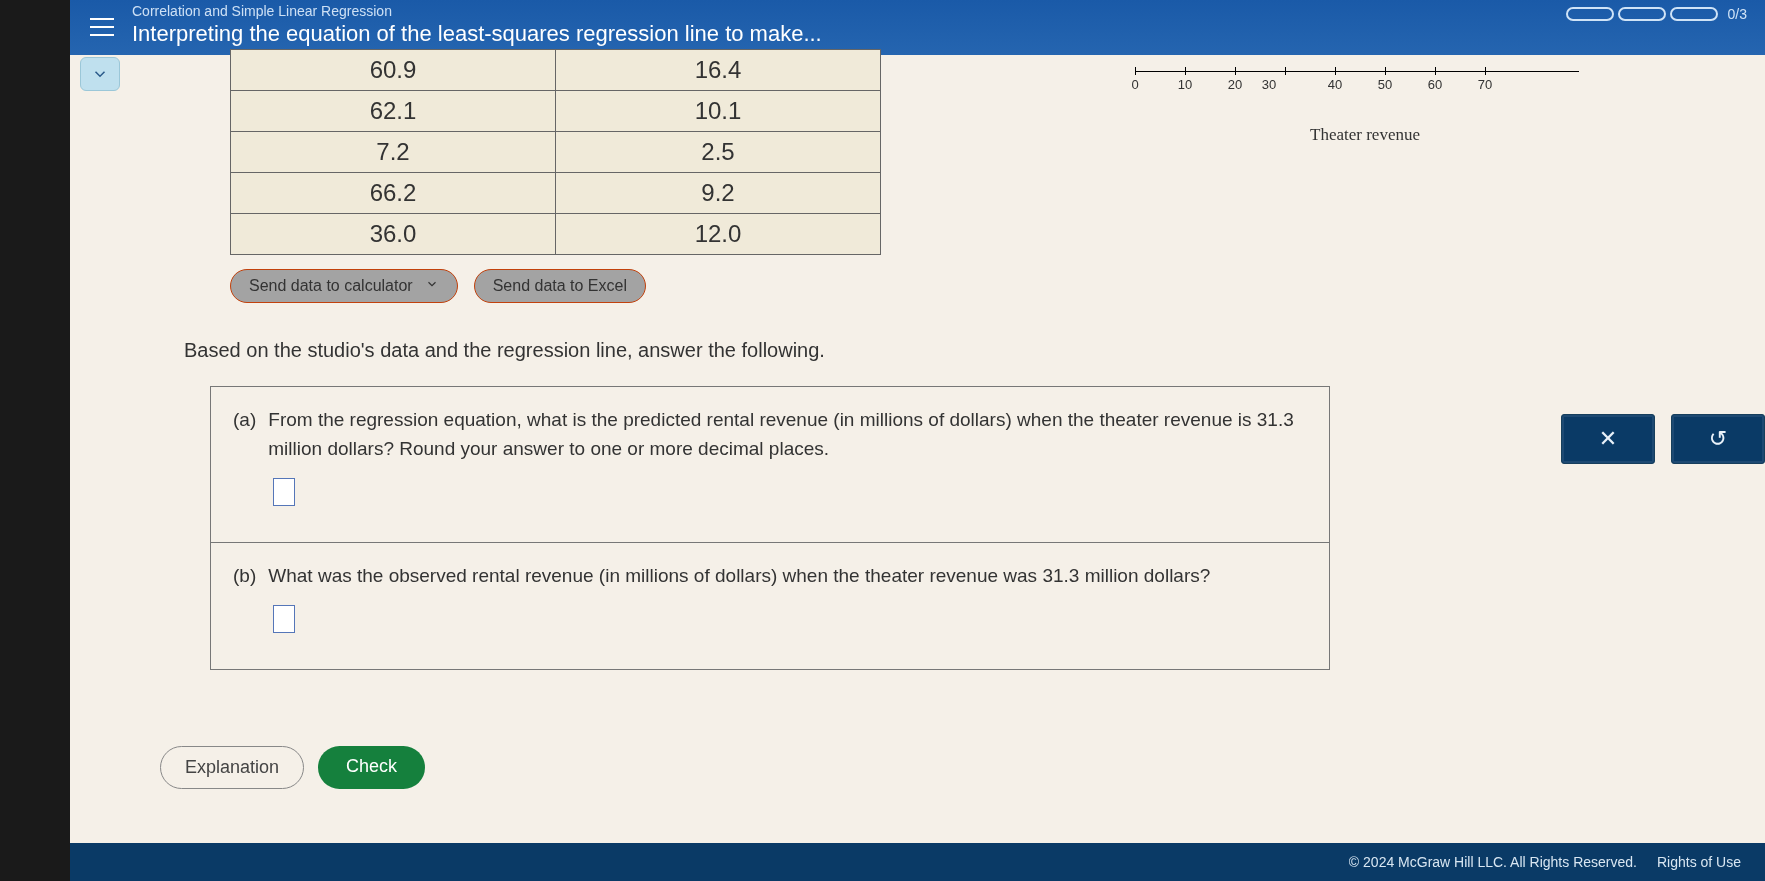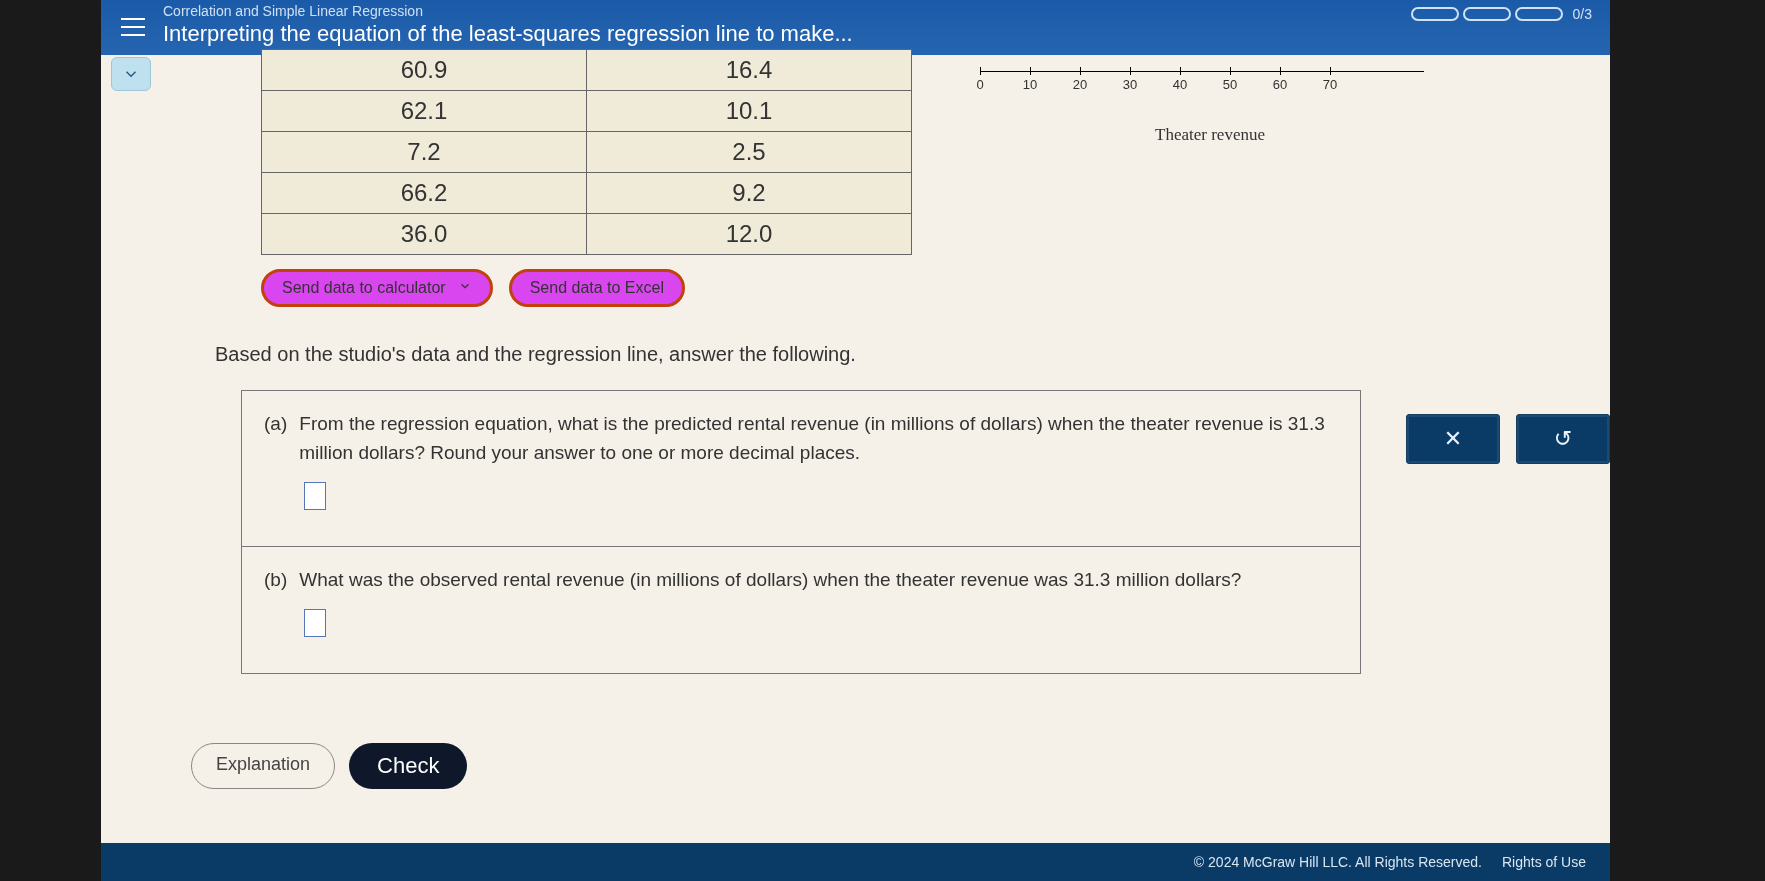--- a/index.html
+++ b/index.html
@@ -8,24 +8,23 @@
   background: #1a1a1a;
   width: 1765px;
   height: 881px;
   overflow: hidden;
   position: relative;
 }
 .outer {
   position: absolute;
   left: 70px;
   top: 0;
-  width: 1509px;
+  width: 1695px;
   height: 881px;
   background: #f5f0e8;
-  margin-left: 31px;
 }
 .header {
   background: linear-gradient(to bottom, #1a5aa8, #2565b0);
   color: #fff;
   padding: 4px 20px 10px 20px;
   display: flex;
   align-items: center;
   position: relative;
   height: 55px;
 }
@@ -98,26 +97,26 @@
   border: 1px solid #666;
   padding: 6px 0;
   text-align: center;
   background: #f0ead9;
 }
 table.data td:first-child { width: 325px; }
 table.data td:last-child { width: 325px; }
 .btn-pill {
   display: inline-flex;
   align-items: center;
-  border: 3px solid #c2410c;
+  border: 1px solid #c2410c;
   border-radius: 20px;
   padding: 7px 18px;
   font-size: 16px;
   color: #333;
-  background: #d946ef;
+  background: #a3a3a3;
   cursor: pointer;
   margin-top: 14px;
 }
 .btn-pill .chev { margin-left: 12px; }
 .btn-row { display: flex; gap: 16px; margin-left: 70px; }
 .instruct {
   margin: 36px 0 24px 24px;
   font-size: 20px;
   color: #333;
 }
@@ -217,23 +216,23 @@
   padding: 10px 24px;
   font-size: 18px;
   color: #444;
   background: #f5f0e8;
   cursor: pointer;
 }
 .check-btn {
   border: none;
   border-radius: 24px;
   padding: 10px 28px;
-  font-size: 22px;
+  font-size: 18px;
   color: #fff;
-  background: #0f172a;
+  background: #15803d;
   cursor: pointer;
 }
 .footer {
   position: absolute;
   bottom: 0;
   left: 0;
   right: 0;
   height: 38px;
   background: #0a3a66;
   color: #d8e6f2;
@@ -277,21 +276,21 @@
     <div class="axis-area">
       <div class="axis-line">
         <div class="line"></div>
         <div class="tick" style="left:-30px"></div>
           <div class="lbl" style="left:-30px">0</div>
         <div class="tick" style="left:20px"></div>
           <div class="lbl" style="left:20px">10</div>
         <div class="tick" style="left:70px"></div>
           <div class="lbl" style="left:70px">20</div>
         <div class="tick" style="left:120px"></div>
-          <div class="lbl" style="left:120px">30</div>
+          <div class="lbl" style="left:104px">30</div>
         <div class="tick" style="left:170px"></div>
           <div class="lbl" style="left:170px">40</div>
         <div class="tick" style="left:220px"></div>
           <div class="lbl" style="left:220px">50</div>
         <div class="tick" style="left:270px"></div>
           <div class="lbl" style="left:270px">60</div>
         <div class="tick" style="left:320px"></div>
           <div class="lbl" style="left:320px">70</div>
       </div>
       <div class="axis-title">Theater revenue</div>

